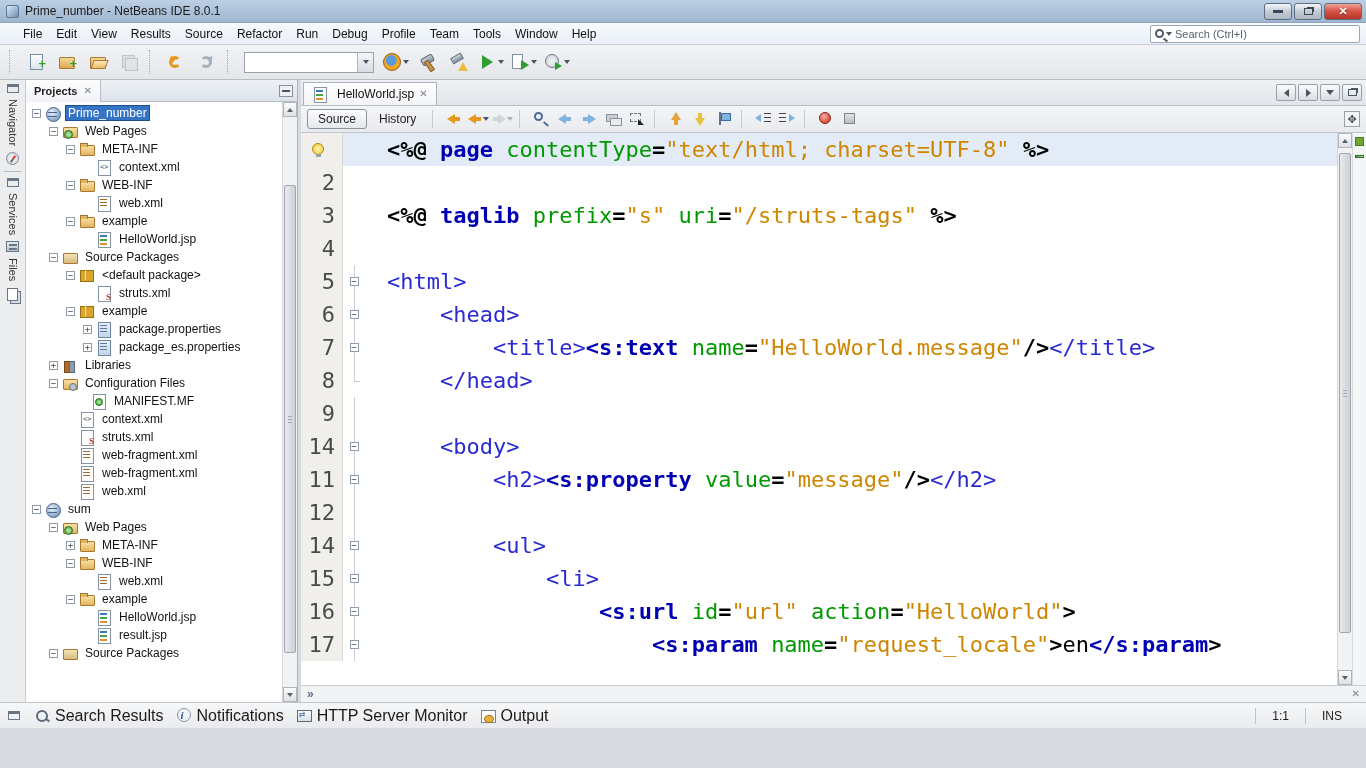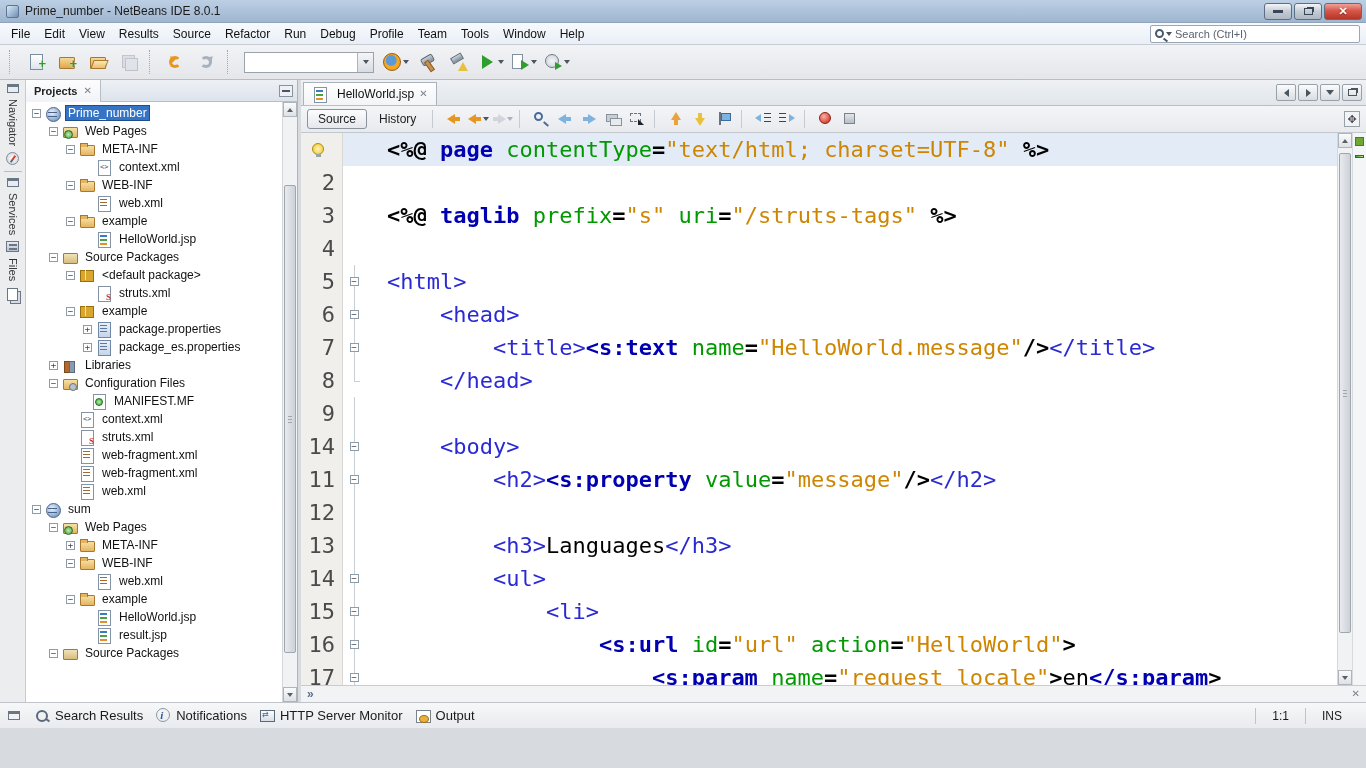--- a/index.html
+++ b/index.html
@@ -10,21 +10,21 @@
   .nb-cube { width:13px; height:13px; margin:0 6px 0 2px; background:linear-gradient(135deg,#DCE8F4 0%,#9FB8D4 55%,#6E8CB0 100%); border:1px solid #5D7694; border-radius:2px; }
   .title-text { font-size:12px; color:#1A1A1A; flex:1; }
   .winbtns { display:flex; gap:2px; }
   .wbtn { width:28px; height:17px; border:1px solid #5C6E84; border-radius:3px; background:linear-gradient(#F4F6F8,#C3CBD4 50%,#AEB8C3); display:flex; align-items:center; justify-content:center; }
   .wbtn.close { width:38px; background:linear-gradient(#F0A296,#D6564A 45%,#B83525); }
   .wbtn .bar { width:10px; height:3px; background:#3A4656; }
   .wbtn .rest { width:9px; height:7px; border:1px solid #3A4656; background:transparent; box-shadow:2px -2px 0 -1px #3A4656; }
   .wbtn .x { color:#fff; font-size:11px; font-weight:bold; line-height:1; text-shadow:0 1px 1px #802010; }
 
   
-  .menubar { height:22px; background:linear-gradient(#F7FAFD,#E9EFF7); display:flex; align-items:center; padding-left:4px; border-bottom:1px solid #C7CDD4; }
+  .menubar { height:22px; background:linear-gradient(#F7FAFD,#E9EFF7); display:flex; align-items:center; padding-left:16px; border-bottom:1px solid #C7CDD4; }
   .menu-item { font-size:12px; color:#111; padding:3px 7px; }
   .searchbox { margin-left:auto; margin-right:6px; width:210px; height:18px; background:#fff; border:1px solid #9AA6B4; border-radius:2px; display:flex; align-items:center; }
   .mag { width:9px; height:9px; border:2px solid #4A5A6A; border-radius:50%; position:relative; margin:0 2px 0 4px; }
   .mag::after { content:''; position:absolute; width:5px; height:2px; background:#4A5A6A; transform:rotate(40deg); left:6px; top:8px; }
   .searchbox .dd { margin-right:3px; }
   .searchbox input { border:0; outline:0; flex:1; font-size:11px; color:#333; background:transparent; }
   .searchbox input::placeholder { color:#5A6470; }
 
   
   .toolbar { height:35px; background:linear-gradient(#F2F3F5,#E4E6EA); border-bottom:1px solid #B9BDC3; display:flex; align-items:center; padding-left:6px; gap:3px; }
@@ -191,21 +191,21 @@
   .estripe { width:14px; background:#F4F5F6; border-left:1px solid #D8DBDE; flex:none; position:relative; }
   .estripe .okbox { position:absolute; left:2px; top:4px; width:9px; height:9px; background:#6CA832; border:1px solid #4E7A24; }
   .estripe .mark { position:absolute; left:2px; top:22px; width:9px; height:3px; background:linear-gradient(90deg,#3AA03A,#C8E890); border:1px solid #2A702A; }
 
   .breadcrumb { height:17px; background:#F2F3F4; border-top:1px solid #C8CBCF; display:flex; align-items:center; padding:0 6px; }
   .bc-chev { color:#5A708A; font-size:12px; font-weight:bold; line-height:1; }
   .bc-x { margin-left:auto; color:#7A828C; font-size:10px; line-height:1; }
 
   
   .statusbar { height:26px; background:linear-gradient(#F6F7F8,#E9EBEE); border-top:1px solid #C0C4C8; display:flex; align-items:center; padding:0 8px; gap:6px; }
-  .st-item { display:flex; align-items:center; gap:5px; font-size:13px; color:#1A1A1A; margin-right:12px;text-align:center; }
+  .st-item { display:flex; align-items:center; gap:5px; font-size:16px; color:#1A1A1A; margin-right:12px;text-align:center; }
   .stico { width:16px; height:15px; position:relative; }
   .sti-win { width:12px; height:9px; border:1px solid #6A7684; border-top:3px solid #6A7684; background:#F0F2F5; margin-right:8px; }
   .sti-search::before { content:''; position:absolute; left:2px; top:2px; width:8px; height:8px; border:2px solid #5A6A7A; border-radius:50%; }
   .sti-search::after { content:''; position:absolute; left:11px; top:11px; width:5px; height:2px; background:#5A6A7A; transform:rotate(40deg); }
   .sti-info::before { content:'i'; position:absolute; left:5px; top:1px; font:italic bold 11px/13px "Liberation Serif",serif; color:#2A5A9A; }
   .sti-info::after { content:''; position:absolute; left:1px; top:0; width:12px; height:12px; border:1px solid #8A96A4; border-radius:50%; }
   .sti-http::before { content:''; position:absolute; left:1px; top:2px; width:13px; height:10px; background:linear-gradient(#FDFDFE,#D8DEE6); border:1px solid #5A6A7A; }
   .sti-http::after { content:'⇄'; position:absolute; left:3px; top:2px; font-size:8px; color:#3A6AA0; }
   .sti-output::before { content:''; position:absolute; left:1px; top:2px; width:13px; height:11px; background:#fff; border:1px solid #7A828C; }
   .sti-output::after { content:''; position:absolute; left:4px; bottom:0; width:8px; height:6px; border-radius:50%; background:#E8B040; border:1px solid #A07010; }
@@ -679,25 +679,20 @@
             <div class="gut">11</div>
             <div class="fold has">
               <span class="fbx">−</span>
             </div>
             <div class="ctext"><span class="c-p">        </span><span class="c-t">&lt;h2&gt;</span><span class="c-s">&lt;s:property</span><span class="c-p"> </span><span class="c-a">value</span><span class="c-d">=</span><span class="c-v">"message"</span><span class="c-d">/&gt;</span><span class="c-t">&lt;/h2&gt;</span></div>
           </div>
           <div class="cline">
             <div class="gut">12</div>
             <div class="fold has"></div>
             <div class="ctext"></div>
-          </div>
-          <div class="cline">
-            <div class="gut">13</div>
-            <div class="fold has"></div>
-            <div class="ctext"><span class="c-p">        </span><span class="c-t">&lt;h3&gt;</span><span class="c-p">Languages</span><span class="c-t">&lt;/h3&gt;</span></div>
           </div>
           <div class="cline">
             <div class="gut">14</div>
             <div class="fold has">
               <span class="fbx">−</span>
             </div>
             <div class="ctext"><span class="c-p">        </span><span class="c-t">&lt;ul&gt;</span></div>
           </div>
           <div class="cline">
             <div class="gut">15</div>

